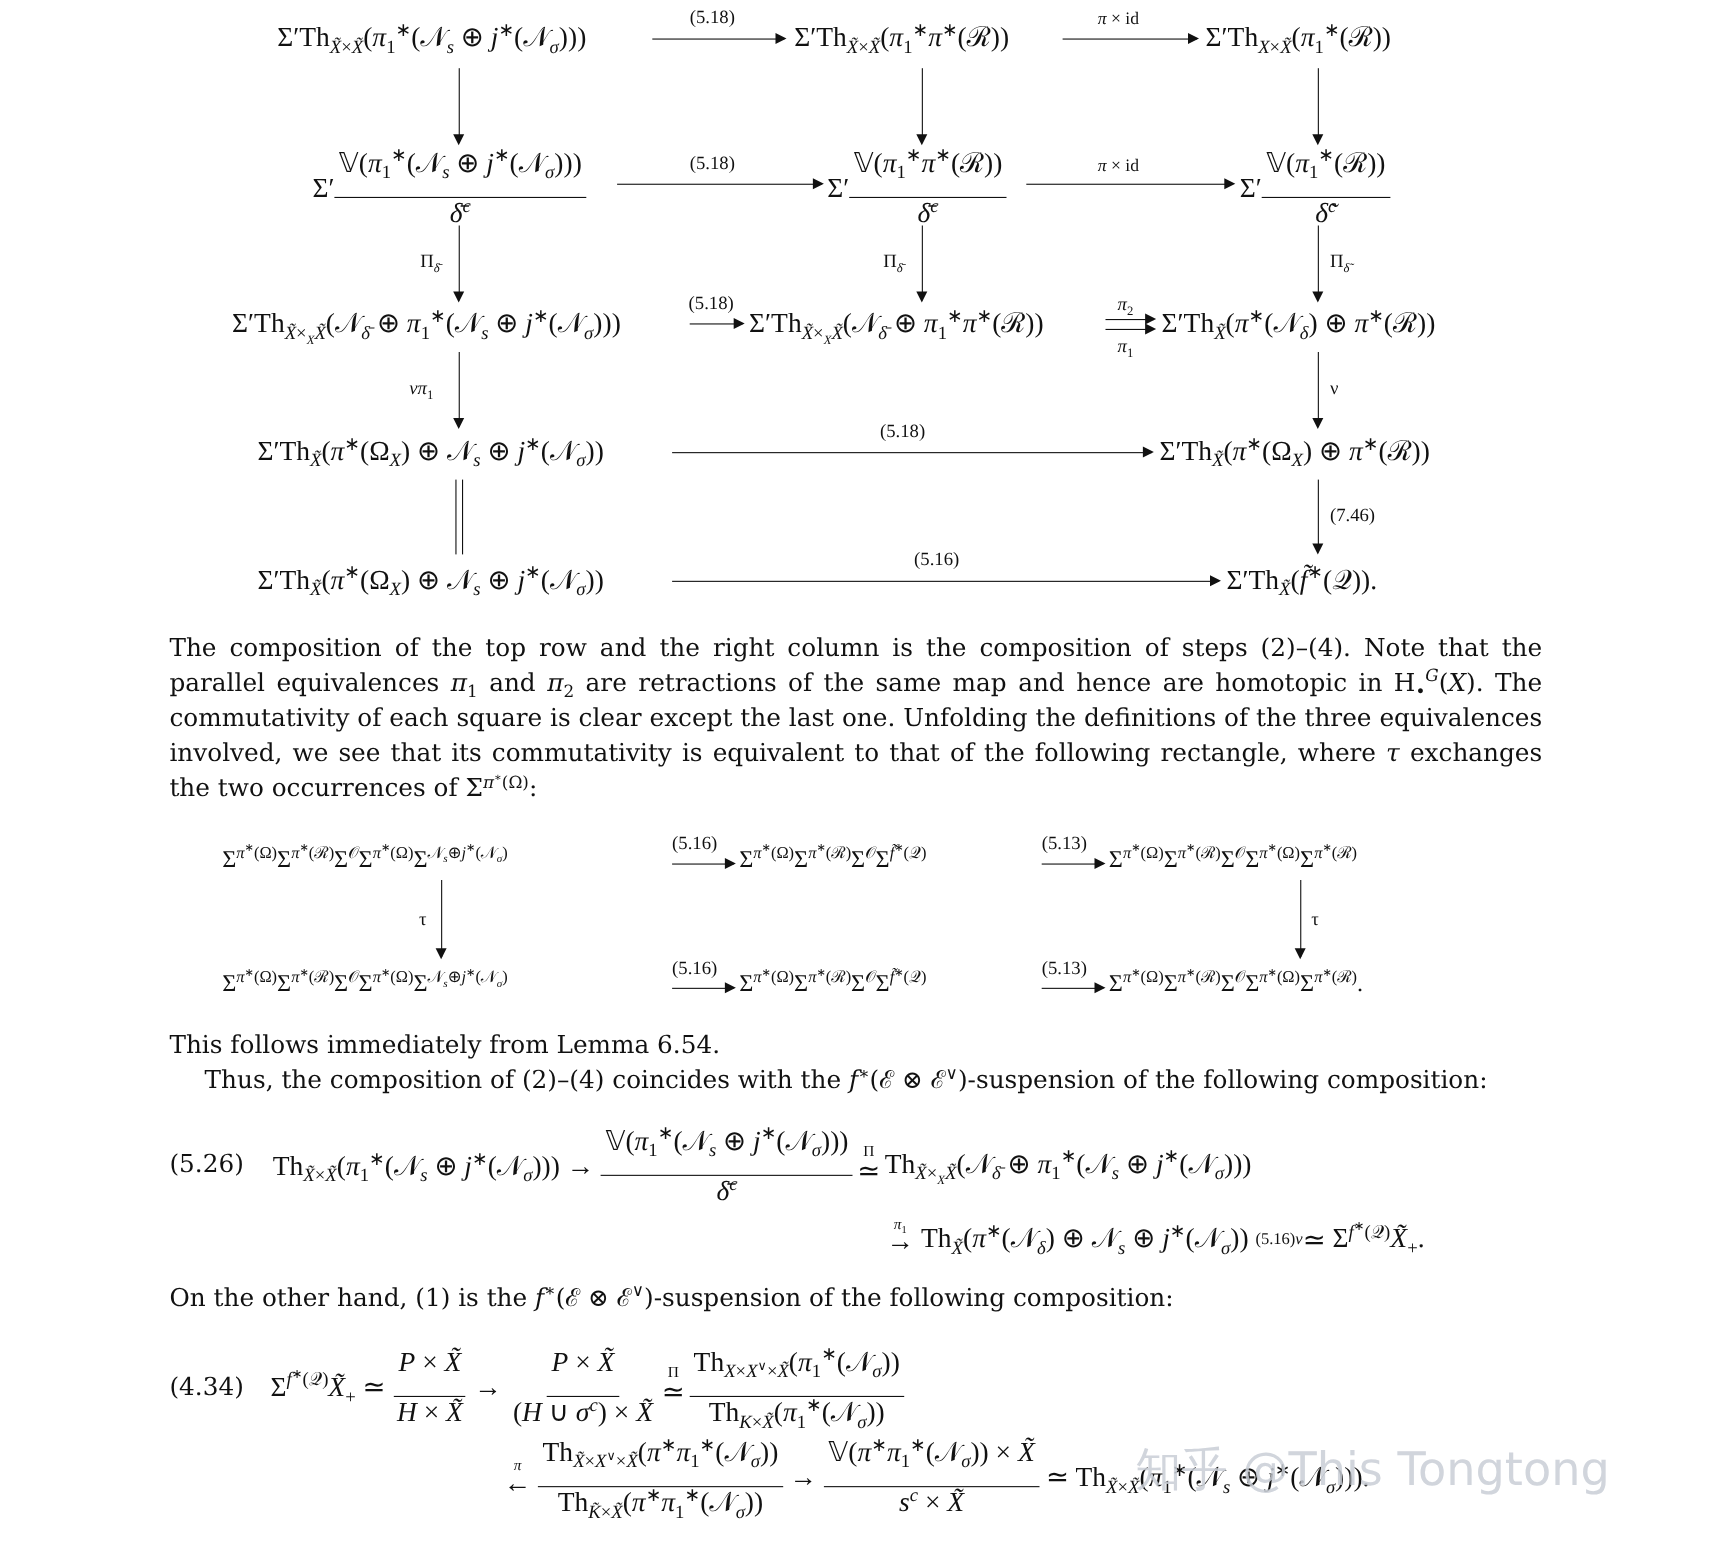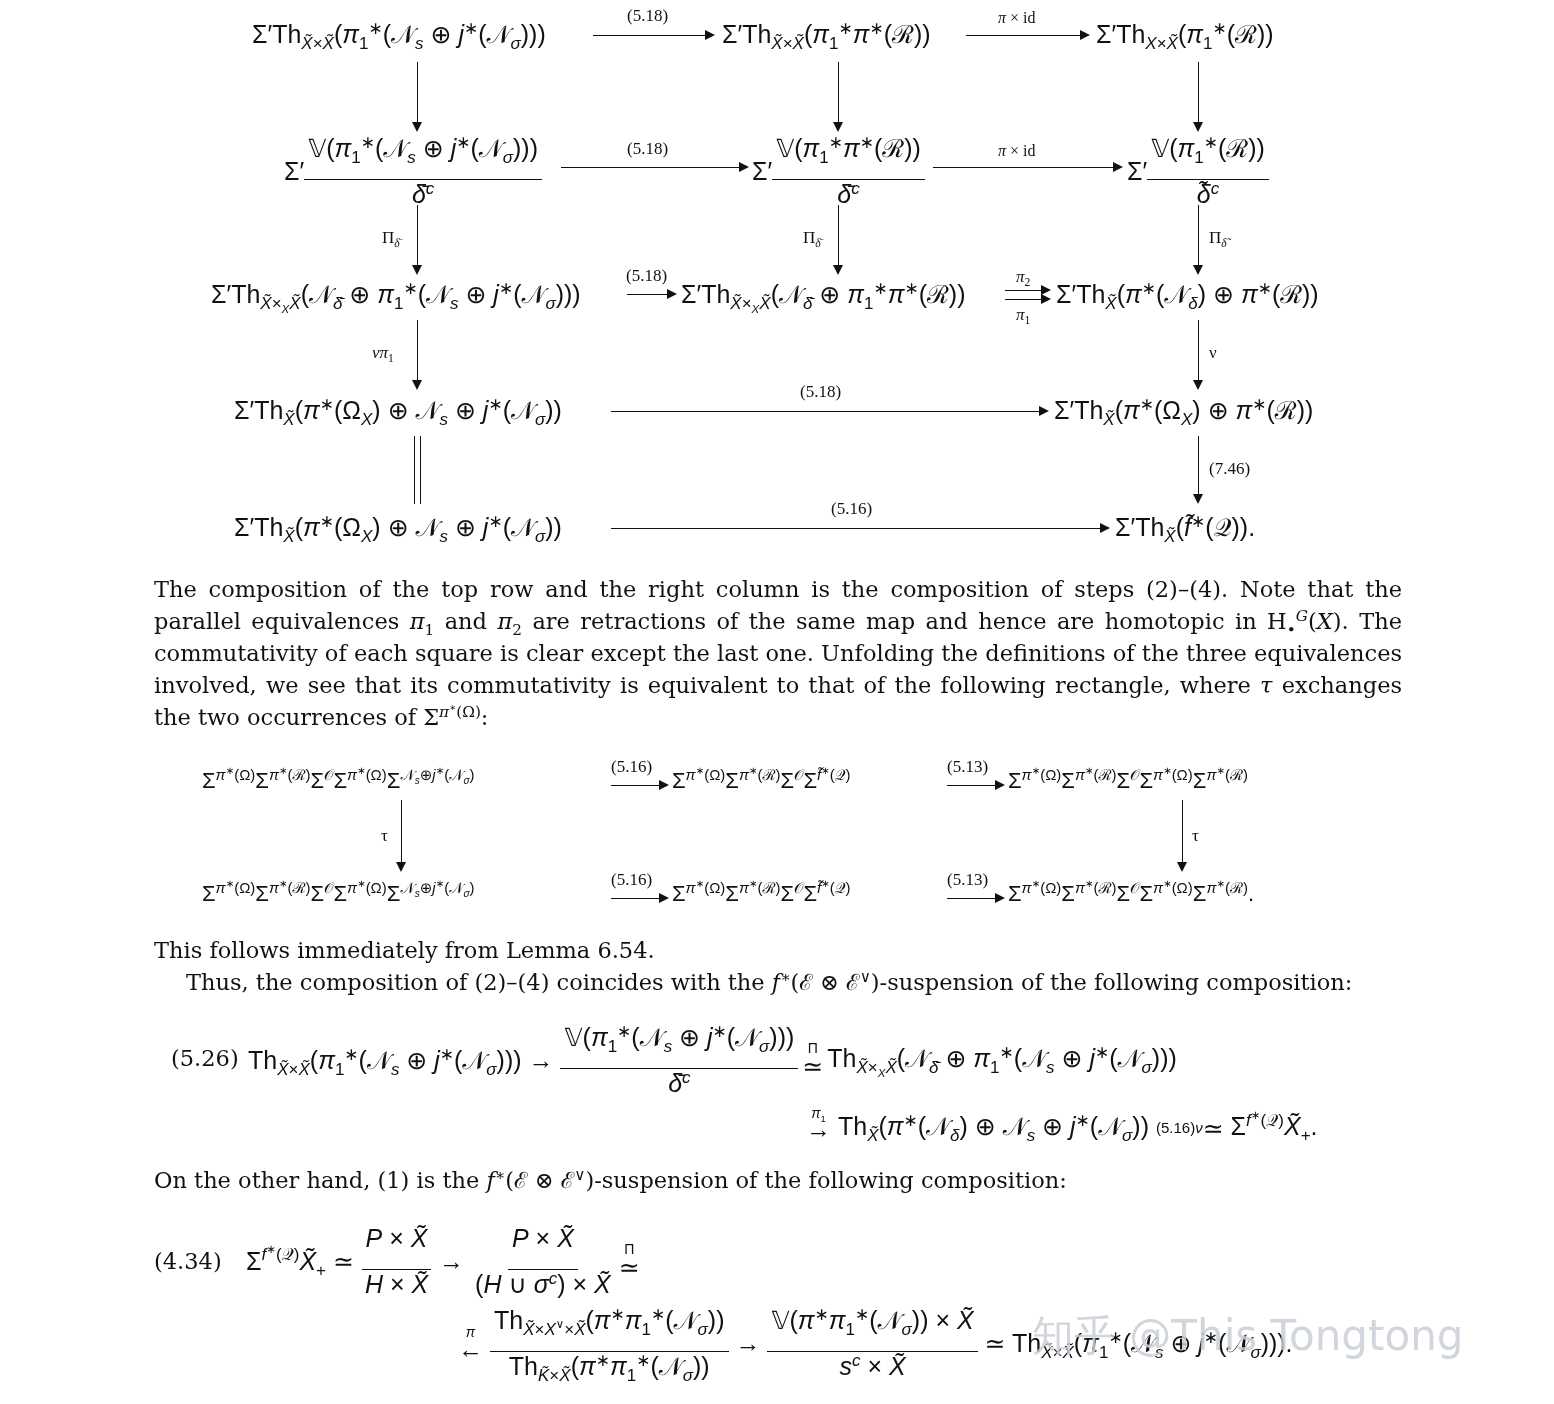--- a/index.html
+++ b/index.html
@@ -1,21 +1,21 @@
 <!DOCTYPE html>
 <html><head>
 <meta charset="utf-8">
 <style>
   html, body { margin:0; padding:0; background:#ffffff; }
   body {
     width:1554px; height:1404px; position:relative; overflow:hidden;
     font-family:"DejaVu Serif","Liberation Serif",serif; color:#111;
   }
   .abs { position:absolute; white-space:nowrap; }
-  .math { font-family:Liberation Sans, sans-serif; font-size:25px; line-height:1; }
+  .math { font-family:Liberation Serif, serif; font-size:25px; line-height:1; }
   .math i, .it { font-style:italic; }
   sub, sup { font-size:0.68em; line-height:0; }
   .lbl { font-family:"Liberation Serif","DejaVu Serif",serif; font-size:17px; }
   .prose {
     position:absolute; left:154px; width:1248px;
     font-family:"DejaVu Serif","Liberation Serif",serif; font-size:22.5px; line-height:32px;
     text-align:justify; color:#111;
   }
   .prose p { margin:0; }
   .hline { position:absolute; height:0; border-top:1.3px solid #111; }
@@ -145,21 +145,21 @@
 </div>
 
 <div class="prose" style="top:934px;">
   <p>This follows immediately from Lemma 6.54.</p>
 </div>
 <div class="prose" style="top:966px;text-indent:32px;">
   <p>Thus, the composition of (2)–(4) coincides with the <i>f</i><sup>∗</sup>(ℰ ⊗ ℰ<sup>∨</sup>)-suspension of the following composition:</p>
 </div>
 
 <div>
-  <div class="abs eqno" style="left:171px;top:1045px;">(5.26)</div>
+  <div class="abs eqno" style="left:154px;top:1045px;">(5.26)</div>
   <div class="abs math" style="left:248px;top:1027px;display:flex;align-items:center;height:66px;">
     <span>Th<sub><i>X̃</i>×<i>X̃</i></sub>(<i>π</i><sub>1</sub><sup>∗</sup>(𝒩<sub><i>s</i></sub> ⊕ <i>j</i><sup>∗</sup>(𝒩<sub><i>σ</i></sub>))) →&nbsp;</span>
     <span class="frac">
         <span class="num">𝕍(<i>π</i><sub>1</sub><sup>∗</sup>(𝒩<sub><i>s</i></sub> ⊕ <i>j</i><sup>∗</sup>(𝒩<sub><i>σ</i></sub>)))</span>
         <span class="den"><i>δ̄</i><sup><i>c</i></sup></span>
       </span>
     <span style="display:inline-flex;flex-direction:column;align-items:center;margin:0 4px;line-height:0.9;">
         <span style="font-size:14px;">Π</span>
         <span>≃</span>
       </span>
@@ -193,20 +193,24 @@
       </span>
     <span>&nbsp;→&nbsp;</span>
     <span class="frac">
         <span class="num"><i>P</i> × <i>X̃</i></span>
         <span class="den">(<i>H</i> ∪ <i>σ</i><sup><i>c</i></sup>) × <i>X̃</i></span>
       </span>
     <span style="display:inline-flex;flex-direction:column;align-items:center;margin:0 4px;line-height:0.9;">
         <span style="font-size:14px;">Π</span>
         <span>≃</span>
       </span>
+    <span class="frac">
+        <span class="num">Th<sub><i>X</i>×<i>X</i><sup>∨</sup>×<i>X̃</i></sub>(<i>π</i><sub>1</sub><sup>∗</sup>(𝒩<sub><i>σ</i></sub>))</span>
+        <span class="den">Th<sub><i>K</i>×<i>X̃</i></sub>(<i>π</i><sub>1</sub><sup>∗</sup>(𝒩<sub><i>σ</i></sub>))</span>
+      </span>
   </div>
   <div class="abs math" style="left:458px;top:1308px;display:flex;align-items:center;height:70px;">
     <span style="display:inline-flex;flex-direction:column;align-items:center;line-height:0.8;">
         <span style="font-size:14px;"><i>π</i></span>
         <span>←</span>
       </span>
     <span>&nbsp;</span>
     <span class="frac">
         <span class="num">Th<sub><i>X̃</i>×<i>X</i><sup>∨</sup>×<i>X̃</i></sub>(<i>π</i><sup>∗</sup><i>π</i><sub>1</sub><sup>∗</sup>(𝒩<sub><i>σ</i></sub>))</span>
         <span class="den">Th<sub><i>K̃</i>×<i>X̃</i></sub>(<i>π</i><sup>∗</sup><i>π</i><sub>1</sub><sup>∗</sup>(𝒩<sub><i>σ</i></sub>))</span>

